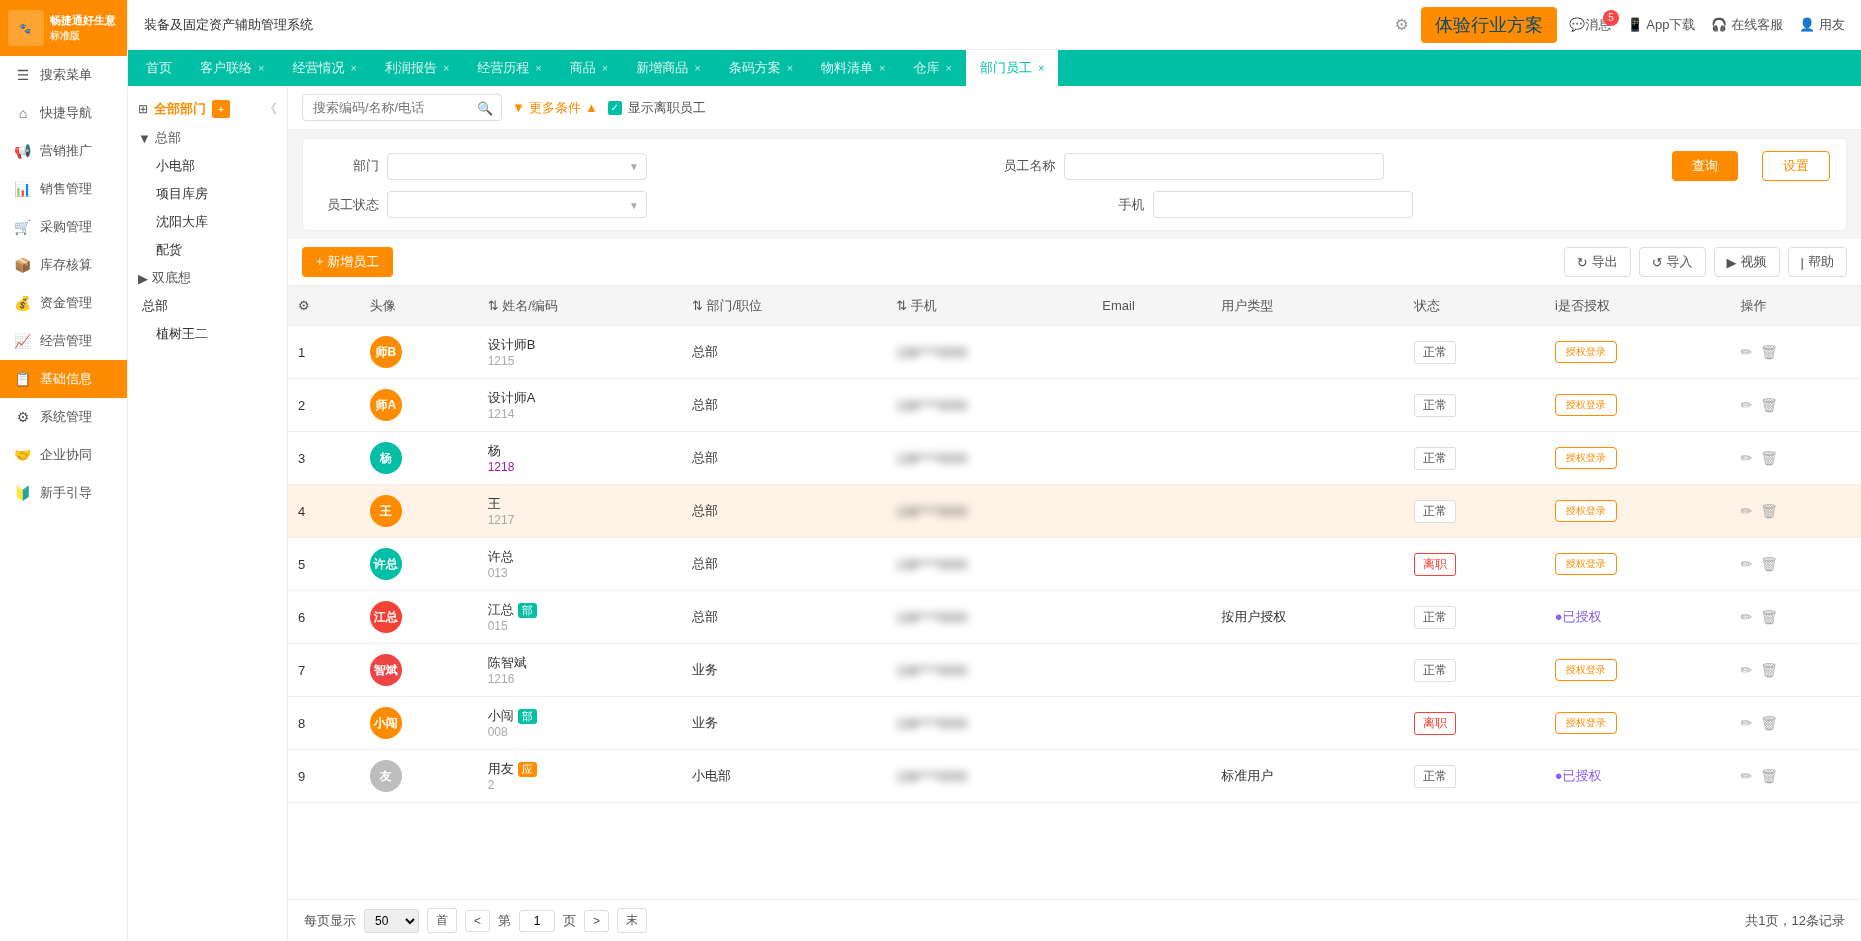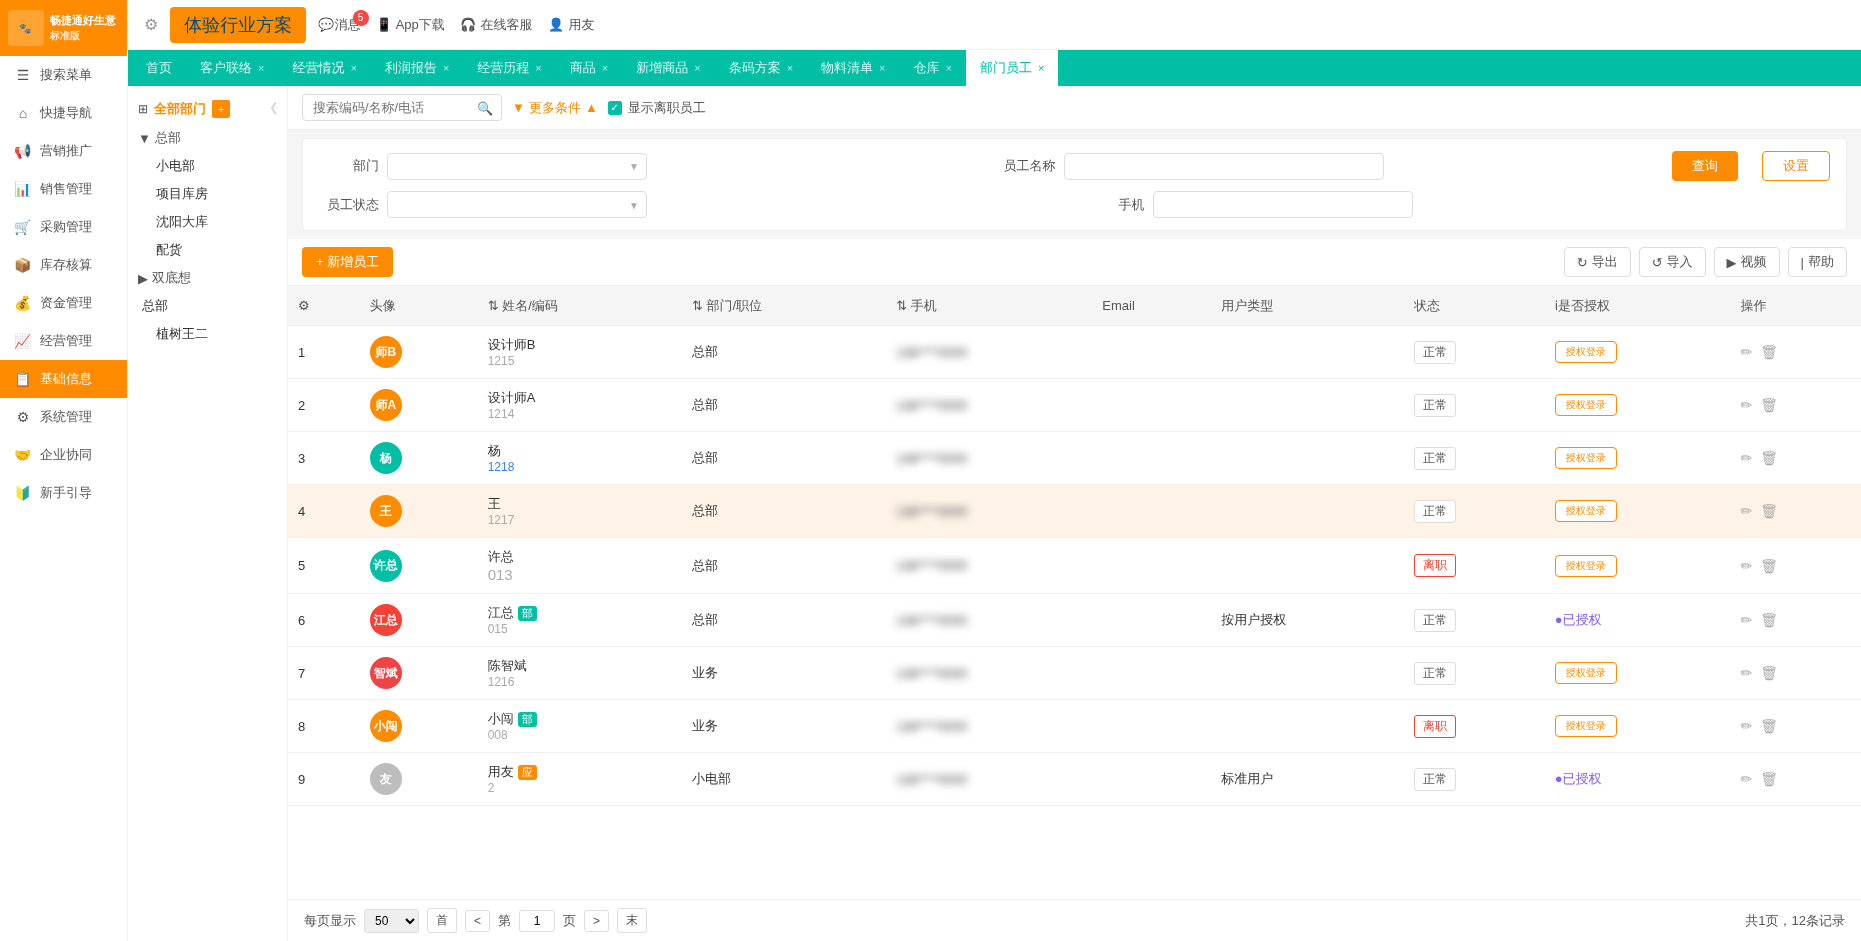--- a/index.html
+++ b/index.html
@@ -166,20 +166,21 @@
     <div class="sidebar-item">
         <span class="sidebar-item-icon">🔰</span>
         <span>新手引导</span>
       </div>
   </div>
 </div>
 
 <div class="main">
 
   <div class="topbar">
+    <div class="topbar-title">装备及固定资产辅助管理系统</div>
     <div class="topbar-actions">
       <span class="topbar-gear">⚙</span>
       <button class="topbar-trial-btn">体验行业方案</button>
     </div>
     <div class="topbar-right">
       <span class="topbar-badge">
         💬 <span>消息</span>
         <span class="badge-dot">5</span>
       </span>
       <span>📱 <span>App下载</span></span>
@@ -403,21 +404,21 @@
       </div>
     </td>
   </tr>
               <tr>
     <td>3</td>
     <td>
       <div class="avatar" style="background:#00bfa5">杨</div>
     </td>
     <td>
       <div>杨</div>
-      <div style="color:#3b82f6;font-size:12px;">1218</div>
+      <div style="color:#a21caf;font-size:12px;">1218</div>
     </td>
     <td>总部</td>
     <td>
       <span class="blurred">138****0000</span>
     </td>
     <td></td>
     <td></td>
     <td>
       <span class="status-normal">正常</span>
     </td>
@@ -455,21 +456,21 @@
       </div>
     </td>
   </tr>
               <tr>
     <td>5</td>
     <td>
       <div class="avatar" style="background:#00bfa5">许总</div>
     </td>
     <td>
       <div>许总</div>
-      <div style="color:#aaa;font-size:15px;">013</div>
+      <div style="color:#aaa;font-size:12px;">013</div>
     </td>
     <td>总部</td>
     <td>
       <span class="blurred">138****0000</span>
     </td>
     <td></td>
     <td></td>
     <td>
       <span class="status-resigned">离职</span>
     </td>

